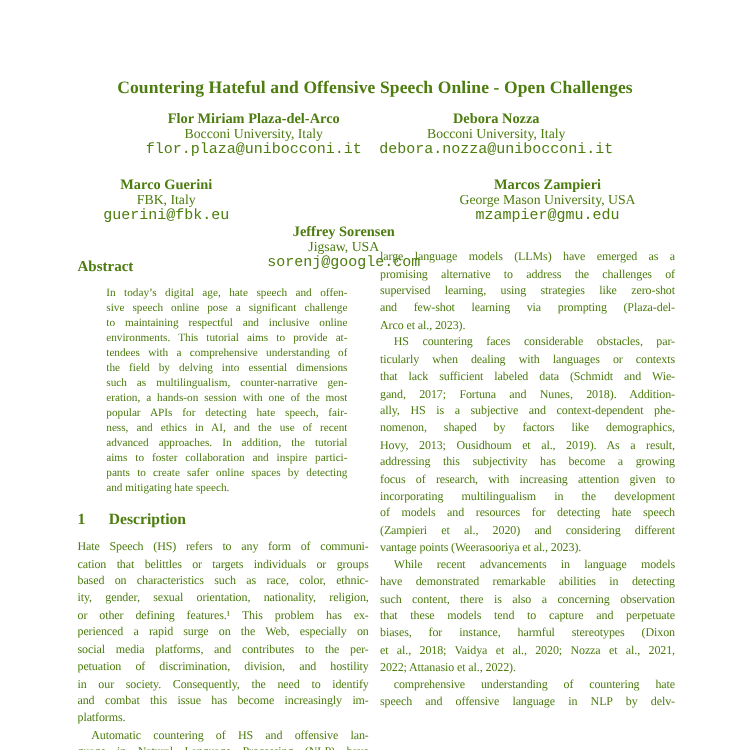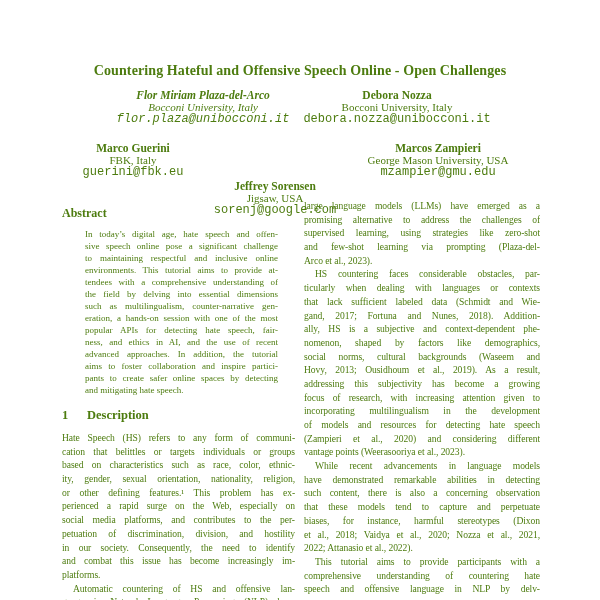--- a/index.html
+++ b/index.html
@@ -23,21 +23,21 @@
     text-align: center;
     white-space: nowrap;
   }
   .author .name  { font-size: 11.5px; font-weight: bold; line-height: 12px; }
   .author .affil { font-size: 11px; line-height: 12px; }
   .author .email {
     font-family: "Liberation Mono", monospace;
     font-size: 12px; line-height: 13px;
   }
   
-  .a-r1-0 { top: 89px; left: 103px; font-style: italic; }
+  .a-r1-0 { top: 89px; left: 103px; }
   .a-r1-1 { top: 89px; left: 297px; }
   
   .a-r2-0 { top: 142px; left: 33px; }
   .a-r2-1 { top: 142px; left: 175px; margin-top: 38px; }
   .a-r2-2 { top: 142px; left: 338px; }
 
   .col { position: absolute; overflow: hidden; }
   .col-left  { top: 200px; left: 62px;  width: 233px; height: 400px; }
   .col-right { top: 199px; left: 304px; width: 236px; height: 401px; }
 
@@ -159,39 +159,37 @@
           <div class="ln">and few-shot learning via prompting (Plaza-del-</div>
           <div class="ln final">Arco et al., 2023).</div>
         </div>
       <div class="para indent">
           <div class="ln">HS countering faces considerable obstacles, par-</div>
           <div class="ln">ticularly when dealing with languages or contexts</div>
           <div class="ln">that lack sufficient labeled data (Schmidt and Wie-</div>
           <div class="ln">gand, 2017; Fortuna and Nunes, 2018). Addition-</div>
           <div class="ln">ally, HS is a subjective and context-dependent phe-</div>
           <div class="ln">nomenon, shaped by factors like demographics,</div>
-          <div class="ln">social norms, cultural backgrounds (Waseem and</div>
           <div class="ln">Hovy, 2013; Ousidhoum et al., 2019). As a result,</div>
           <div class="ln">addressing this subjectivity has become a growing</div>
           <div class="ln">focus of research, with increasing attention given to</div>
           <div class="ln">incorporating multilingualism in the development</div>
           <div class="ln">of models and resources for detecting hate speech</div>
           <div class="ln">(Zampieri et al., 2020) and considering different</div>
           <div class="ln final">vantage points (Weerasooriya et al., 2023).</div>
         </div>
       <div class="para indent">
           <div class="ln">While recent advancements in language models</div>
           <div class="ln">have demonstrated remarkable abilities in detecting</div>
           <div class="ln">such content, there is also a concerning observation</div>
           <div class="ln">that these models tend to capture and perpetuate</div>
           <div class="ln">biases, for instance, harmful stereotypes (Dixon</div>
           <div class="ln">et al., 2018; Vaidya et al., 2020; Nozza et al., 2021,</div>
           <div class="ln final">2022; Attanasio et al., 2022).</div>
         </div>
       <div class="para indent">
-          <div class="ln">This tutorial aims to provide participants with a</div>
           <div class="ln">comprehensive understanding of countering hate</div>
           <div class="ln">speech and offensive language in NLP by delv-</div>
         </div>
     </div>
   </div>
 
 </div>
 
 </body></html>

